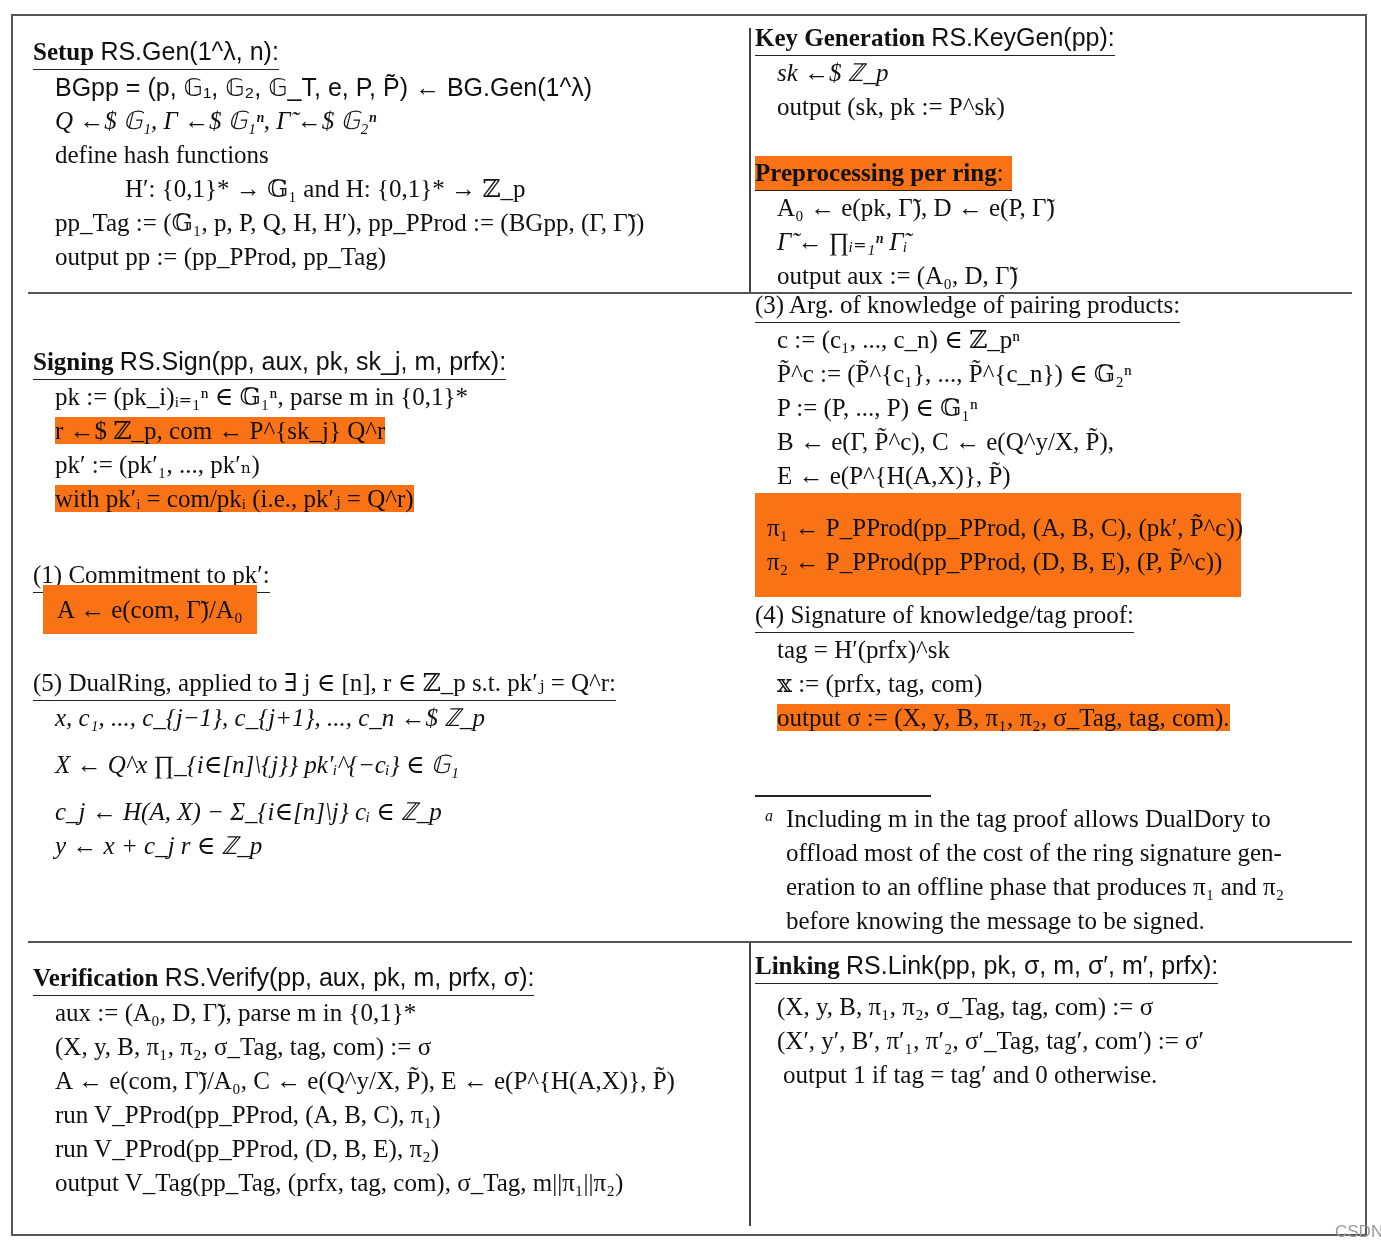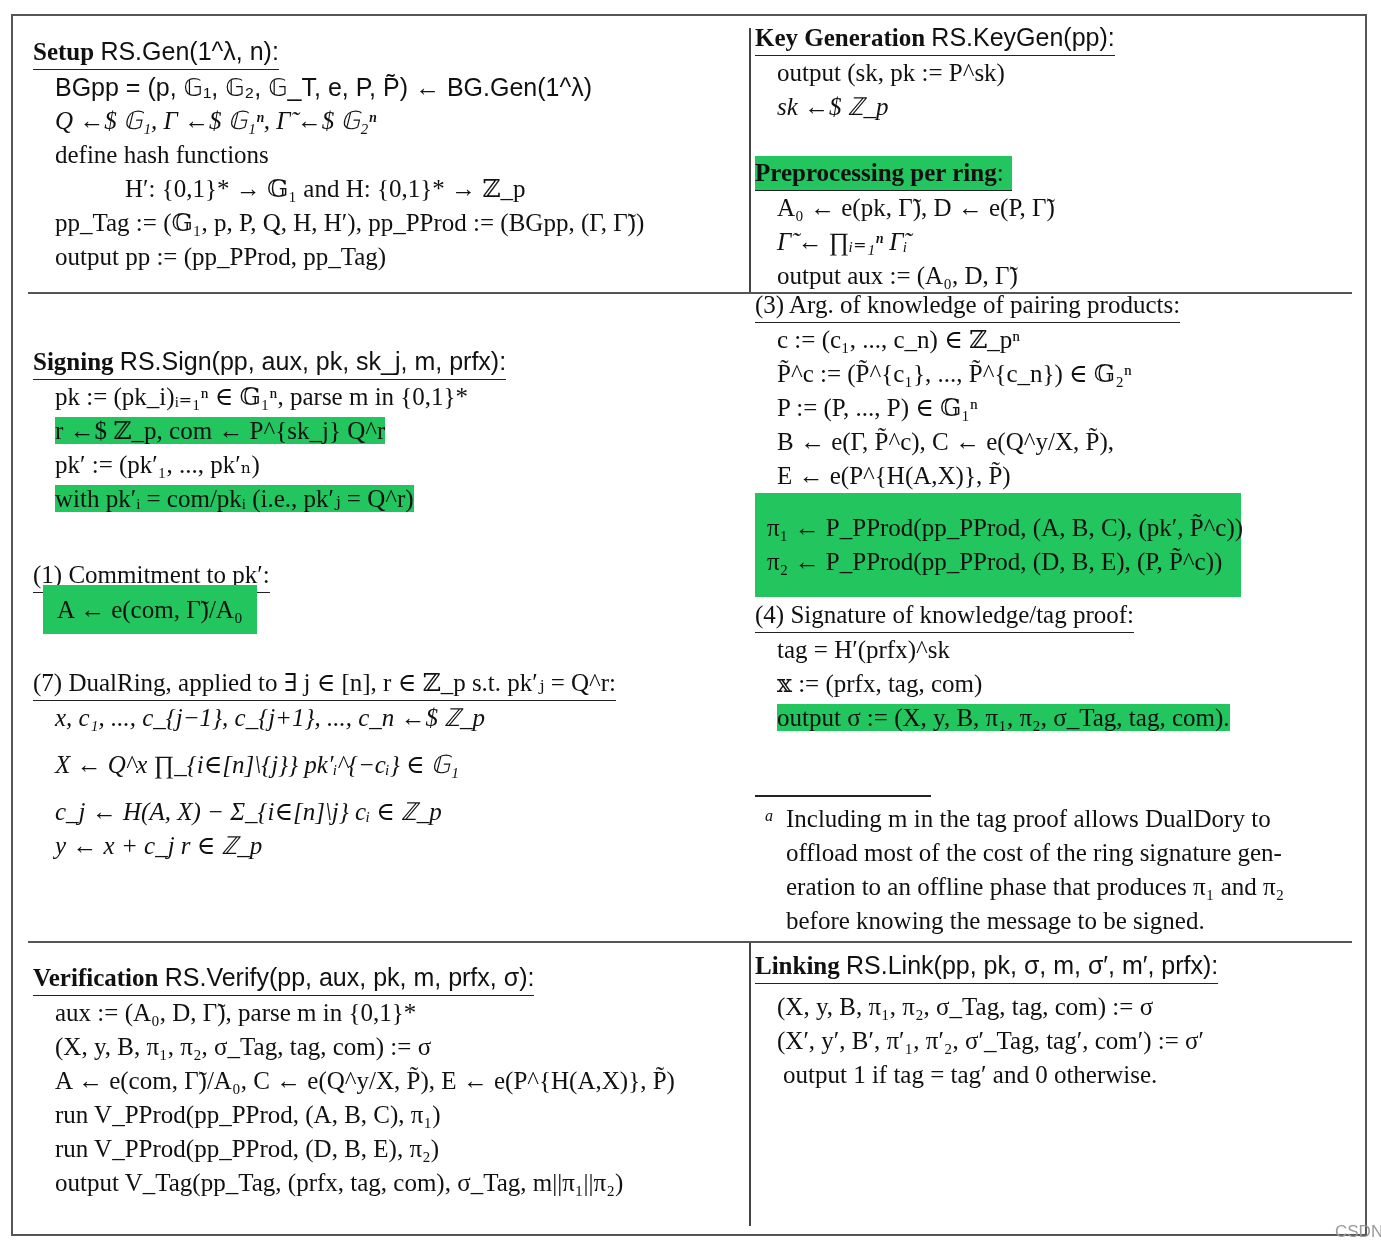--- a/index.html
+++ b/index.html
@@ -9,21 +9,21 @@
            border: 2px solid #555; box-sizing: border-box; }
   .vline { position: absolute; width: 2px; background: #444; }
   .hline { position: absolute; height: 2px; background: #555; }
   .blk { position: absolute; font-size: 25px; line-height: 34px; white-space: nowrap; }
   .hdr { display: inline-block; border-bottom: 1.5px solid #222; padding-bottom: 0; }
   .hdr b { font-weight: bold; }
   .sans { font-family: "Liberation Sans", "DejaVu Sans", sans-serif; }
   .ln { padding-left: 22px; }
   .ln2 { padding-left: 92px; }
   .i { font-style: italic; }
-  .hl { background: #22c55e; }
+  .hl { background: #f97316; }
   sub, sup { font-size: 64%; line-height: 0; }
   .fn { position: absolute; font-size: 25px; line-height: 34px; }
   .fnrule { position: absolute; height: 1.5px; background: #222; }
   .wm { position: absolute; font-family: Liberation Sans, sans-serif;
         font-size: 17px; color: #999; margin-left: 39px; }
 </style>
 </head>
 <body>
 
 <div class="frame"></div>
@@ -43,22 +43,22 @@
   <div class="ln2">H′: {0,1}* → 𝔾₁ and H: {0,1}* → ℤ_p</div>
   <div class="ln">pp_Tag := (𝔾₁, p, P, Q, H, H′), pp_PProd := (BGpp, (Γ, Γ̃))</div>
   <div class="ln">output pp := (pp_PProd, pp_Tag)</div>
 </div>
 
 <div class="blk" style="left:755px; top:20px;">
   <div class="hdr">
     <b>Key Generation</b>
     <span class="sans">RS.KeyGen(pp):</span>
   </div>
+  <div class="ln i">sk ←$ ℤ_p</div>
   <div class="ln">output (sk, pk := P^sk)</div>
-  <div class="ln i">sk ←$ ℤ_p</div>
 </div>
 
 <div class="blk" style="left:755px; top:156px;">
   <div class="hdr hl" style="padding:0 8px 0 0;">
     <b>Preprocessing per ring</b><span>:</span>
   </div>
   <div class="ln">A₀ ← e(pk, Γ̃), D ← e(P, Γ̃)</div>
   <div class="ln i">Γ̃ ← ∏ᵢ₌₁ⁿ Γ̃ᵢ</div>
   <div class="ln">output aux := (A₀, D, Γ̃)</div>
 </div>
@@ -73,21 +73,21 @@
   <div class="ln">pk′ := (pk′₁, ..., pk′ₙ)</div>
   <div class="ln"><span class="hl">with pk′ᵢ = com/pkᵢ (i.e., pk′ⱼ = Q^r)</span></div>
 </div>
 
 <div class="blk" style="left:33px; top:558px;">
   <div class="hdr">(1) Commitment to pk′:</div>
   <div style="padding-left:10px;"><span class="hl" style="padding:11px 14px;">A ← e(com, Γ̃)/A₀</span></div>
 </div>
 
 <div class="blk" style="left:33px; top:666px;">
-  <div class="hdr">(7) DualRing, applied to ∃ j ∈ [n], r ∈ ℤ_p s.t. pk′ⱼ = Q^r:</div>
+  <div class="hdr">(5) DualRing, applied to ∃ j ∈ [n], r ∈ ℤ_p s.t. pk′ⱼ = Q^r:</div>
   <div class="ln i">x, c₁, ..., c_{j−1}, c_{j+1}, ..., c_n ←$ ℤ_p</div>
   <div class="ln i" style="line-height:60px;">X ← Q^x ∏_{i∈[n]\{j}} pk′ᵢ^{−cᵢ} ∈ 𝔾₁</div>
   <div class="ln i">c_j ← H(A, X) − Σ_{i∈[n]\j} cᵢ ∈ ℤ_p</div>
   <div class="ln i">y ← x + c_j r ∈ ℤ_p</div>
 </div>
 
 <div class="blk" style="left:755px; top:288px;">
   <div class="hdr">(3) Arg. of knowledge of pairing products:</div>
   <div class="ln">c := (c₁, ..., c_n) ∈ ℤ_pⁿ</div>
   <div class="ln">P̃^c := (P̃^{c₁}, ..., P̃^{c_n}) ∈ 𝔾₂ⁿ</div>

